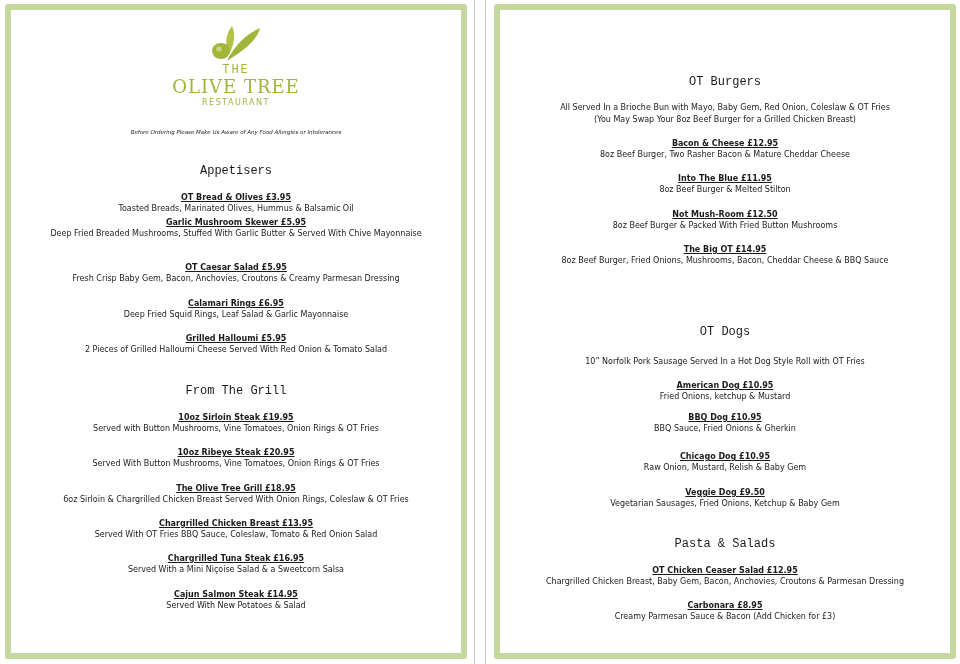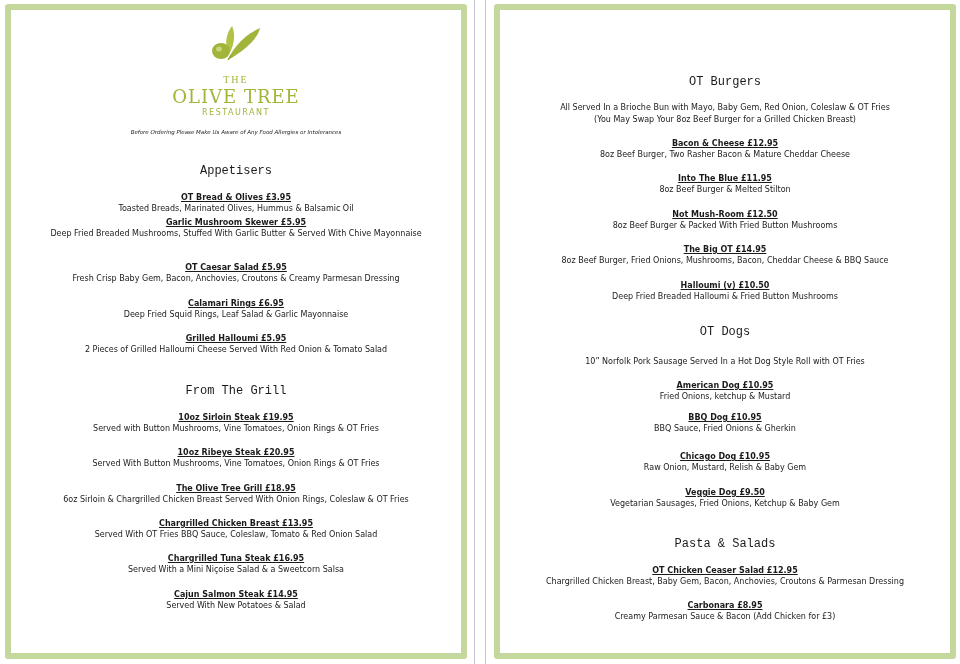--- a/index.html
+++ b/index.html
@@ -9,21 +9,21 @@
     }
     .page {
       position: absolute; background: #ffffff;
       border: 6px solid #c4d89e; box-sizing: border-box; border-radius: 3px;
     }
     #page-left { left: 5px; top: 4px; width: 462px; height: 655px; }
     #page-right { left: 494px; top: 4px; width: 462px; height: 655px; }
     .gutter-line { position: absolute; top: 0; width: 1px; height: 664px; background: #c6c6d2; }
     .logo { position: absolute; left: 0; right: 0; top: 14px; text-align: center; }
     .logo svg { display: block; margin: 0 auto; }
-    .brand-the { font-family: Liberation Serif, serif; color: #a2b43a; font-size: 10px; letter-spacing: 2px; line-height: 12px; margin-top: 12px; }
+    .brand-the { font-family: Liberation Mono, monospace; color: #a2b43a; font-size: 12px; letter-spacing: 2px; line-height: 12px; margin-top: 2px; }
     .brand-name { font-family: "DejaVu Serif", serif; color: #a2b43a; font-size: 18px; letter-spacing: 1px; line-height: 22px; }
     .brand-sub { font-family: "DejaVu Sans", sans-serif; color: #a2b43a; font-size: 8px; letter-spacing: 1.5px; line-height: 10px; }
     .allergy { position: absolute; left: 0; right: 0; top: 119px; text-align: center; font-size: 5.5px; font-style: italic; color: #222; }
     .section-title { position: absolute; left: 0; right: 0; text-align: center; font-size: 12px; color: #1a1a1a; font-family: Liberation Mono, monospace; }
     .intro { position: absolute; left: 0; right: 0; text-align: center; font-size: 8px; line-height: 12px; color: #1a1a1a; }
     .item { position: absolute; left: 0; right: 0; text-align: center; }
     .item-name { font-size: 8px; font-weight: bold; text-decoration: underline; line-height: 11px; display: block; }
     .item-desc { font-size: 8px; line-height: 12px; display: block; }
   </style>
 </head>
@@ -111,24 +111,20 @@
     <span class="item-desc">8oz Beef Burger &amp; Melted Stilton</span>
   </div>
   <div class="item" style="top:199px">
     <span class="item-name">Not Mush-Room £12.50</span>
     <span class="item-desc">8oz Beef Burger &amp; Packed With Fried Button Mushrooms</span>
   </div>
   <div class="item" style="top:234px">
     <span class="item-name">The Big OT £14.95</span>
     <span class="item-desc">8oz Beef Burger, Fried Onions, Mushrooms, Bacon, Cheddar Cheese &amp; BBQ Sauce</span>
   </div>
-  <div class="item" style="top:270px">
-    <span class="item-name">Halloumi (v) £10.50</span>
-    <span class="item-desc">Deep Fried Breaded Halloumi &amp; Fried Button Mushrooms</span>
-  </div>
 
   <div class="section-title" style="top:315px">OT Dogs</div>
   <div class="intro" style="top:346px">
     <div>10” Norfolk Pork Sausage Served In a Hot Dog Style Roll with OT Fries</div>
   </div>
   <div class="item" style="top:370px">
     <span class="item-name">American Dog £10.95</span>
     <span class="item-desc">Fried Onions, ketchup &amp; Mustard</span>
   </div>
   <div class="item" style="top:402px">

